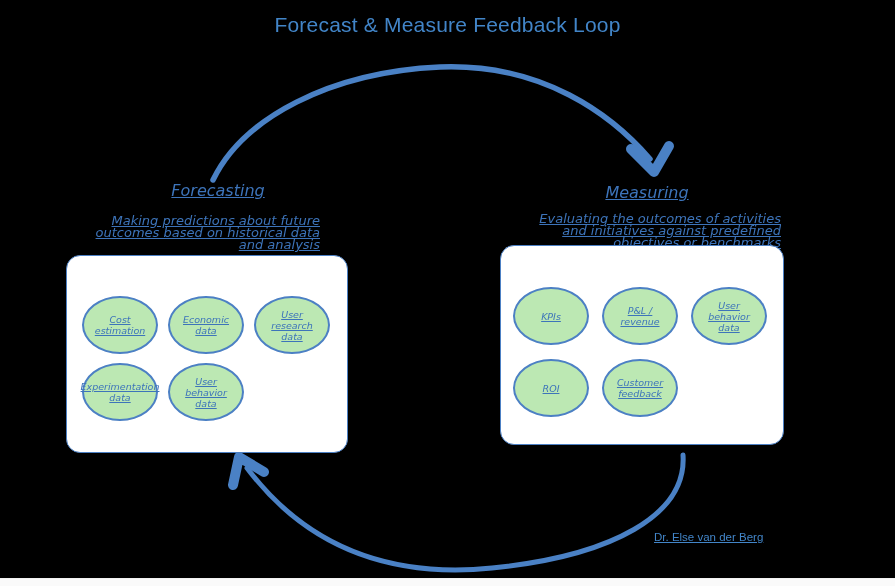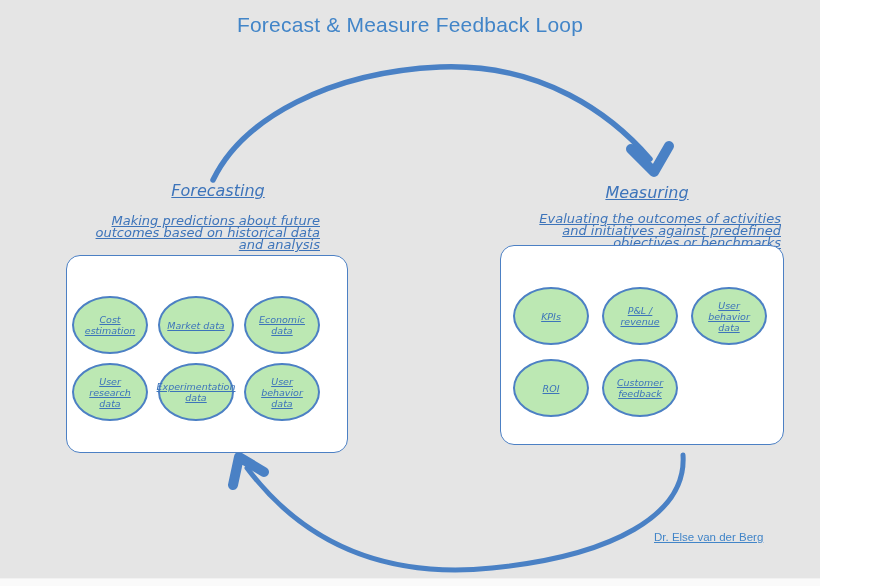--- a/index.html
+++ b/index.html
@@ -1,17 +1,17 @@
 <!DOCTYPE html>
 <html><head>
 <meta charset="utf-8">
 <style>
   html, body { margin:0; padding:0; background:#ffffff; }
   .canvas {
-    position:relative; width:820px; height:586px; background:#e5e5e5;
+    position:relative; width:895px; height:586px; background:#000000;
     overflow:hidden; font-family:"Liberation Sans", sans-serif;
   }
   .title {
     position:absolute; top:13px; left:0; width:100%; text-align:center;
     font-size:21px; letter-spacing:0.2px; color:#4285c8;
   }
   .hw { font-family:"DejaVu Sans", sans-serif; font-style:italic; color:#3d74ba;text-decoration:underline; }
   .section-label {
     position:absolute; font-size:16px; text-align:center; width:200px;
   }
@@ -23,21 +23,21 @@
   .desc-forecasting { left:90px;  width:230px; top:215px; }
   .desc-measuring   { left:513px; width:268px; top:213px; }
   .board {
     position:absolute; background:#ffffff;
     border:1.6px solid #4c80c4; border-radius:14px;
     box-sizing:border-box; display:grid;
     grid-template-columns:repeat(3,76px); grid-auto-rows:58px;
   }
   .board-forecasting {
     left:66px; top:255px; width:282px; height:198px;
-    padding:40px 0 0 5px; column-gap:10px; row-gap:9px;
+    padding:40px 0 0 15px; column-gap:10px; row-gap:9px;
   }
   .board-measuring {
     left:500px; top:245px; width:284px; height:200px;
     padding:41px 0 0 12px; column-gap:13px; row-gap:14px;
   }
   .ellipse {
     border-radius:50%; background:#bce8b3; border:2px solid #4c80c4;
     box-sizing:border-box; display:flex; align-items:center; justify-content:center;
     text-align:center; font-size:9.5px; line-height:11px; padding:3px 7px;
     overflow-wrap:break-word;
@@ -74,21 +74,20 @@
   </svg>
 
   <div class="section-label hw label-forecasting">Forecasting</div>
   <div class="section-desc hw desc-forecasting">Making predictions about future outcomes based on historical data and analysis</div>
 
   <div class="section-label hw label-measuring">Measuring</div>
   <div class="section-desc hw desc-measuring">Evaluating the outcomes of activities and initiatives against predefined objectives or benchmarks</div>
 
   <div class="board board-forecasting">
     <div class="ellipse hw">Cost estimation</div>
-    <div class="ellipse hw">Market data</div>
     <div class="ellipse hw">Economic data</div>
     <div class="ellipse hw">User research data</div>
     <div class="ellipse hw">Experimentation data</div>
     <div class="ellipse hw">User behavior data</div>
   </div>
 
   <div class="board board-measuring">
     <div class="ellipse hw">KPIs</div>
     <div class="ellipse hw">P&amp;L / revenue</div>
     <div class="ellipse hw">User behavior data</div>

